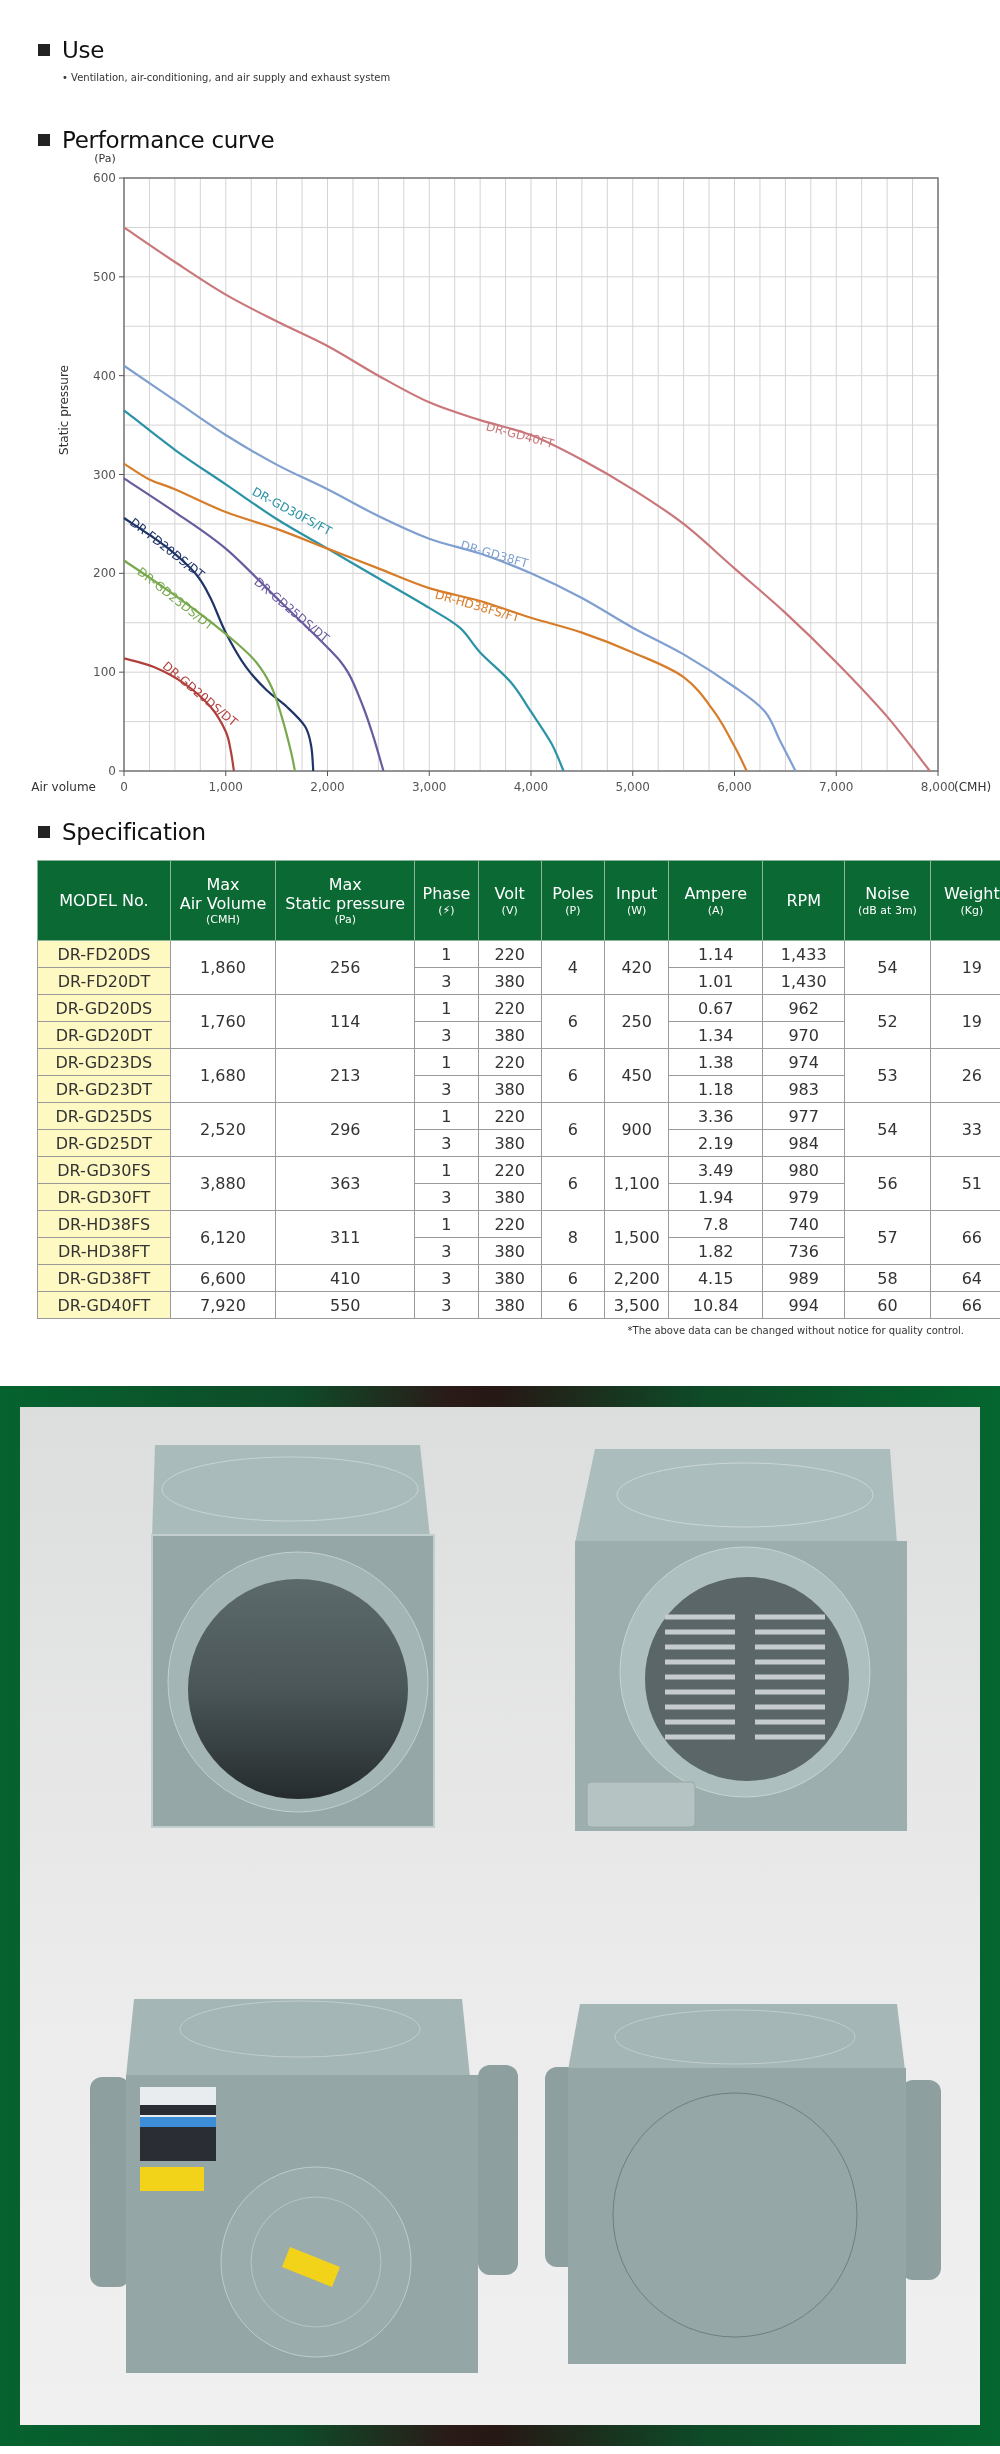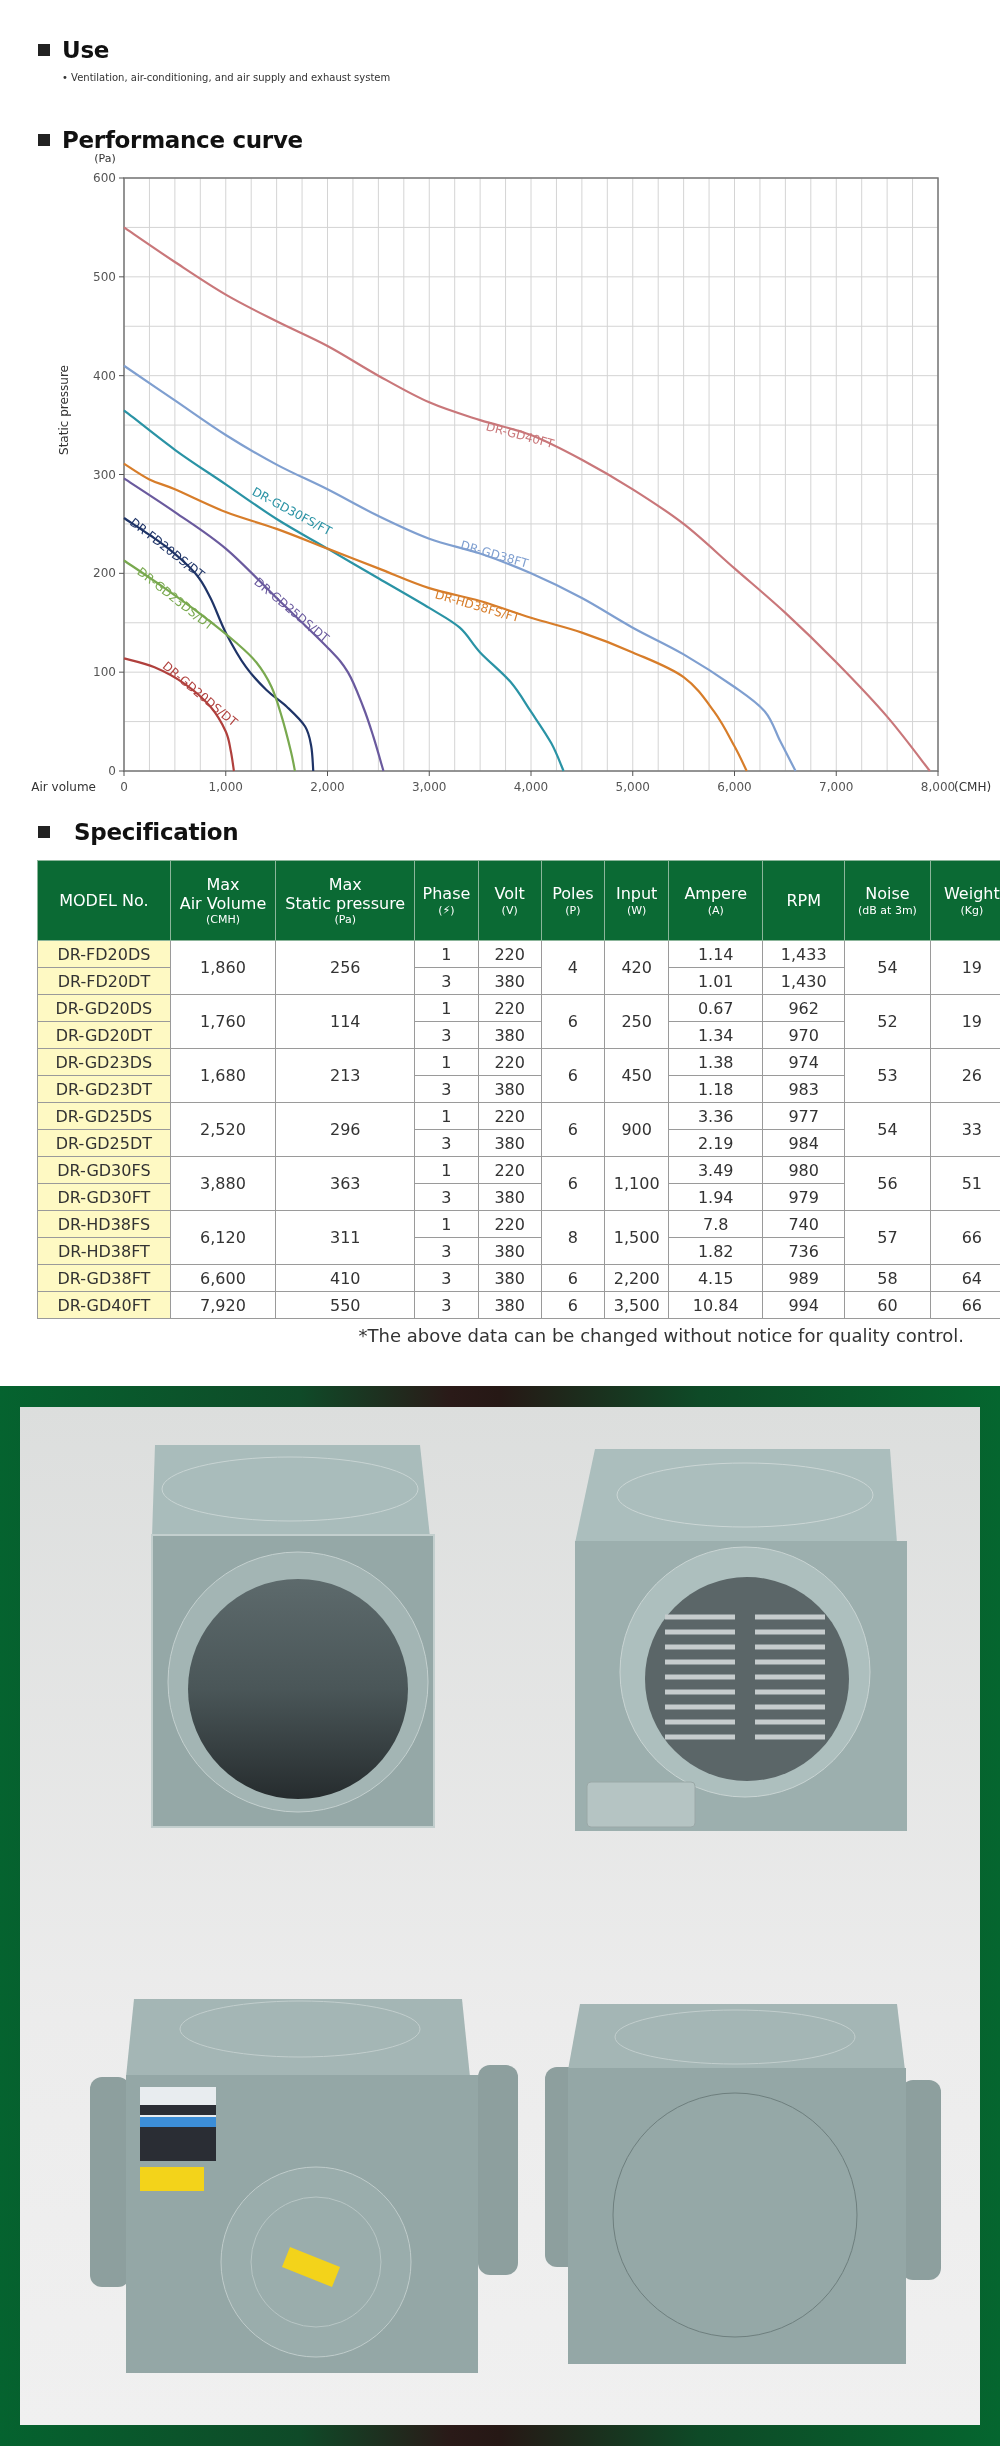--- a/index.html
+++ b/index.html
@@ -1,29 +1,29 @@
 <!DOCTYPE html>
 <html><head>
 <meta charset="utf-8">
 <style>
   html, body { margin:0; padding:0; background:#ffffff; }
   body { width:1000px; height:2454px; position:relative; overflow:hidden; font-family:"DejaVu Sans", sans-serif; color:#222; }
-  .section-title { position:absolute; left:38px; font-size:23px; font-weight:bold; color:#111; display:flex; align-items:center; letter-spacing:-0.3px; }
+  .section-title { position:absolute; left:38px; font-size:23px; font-weight:normal; color:#111; display:flex; align-items:center; letter-spacing:-0.3px; }
   .section-title .sq { display:inline-block; width:12px; height:12px; background:#222; margin-right:12px; }
   #use-title { top:37px; }
   #use-text { position:absolute; left:62px; top:72px; font-size:10px; color:#333; }
   #perf-title { top:127px; }
-  #spec-title { top:819px;gap:12px; }
+  #spec-title { top:819px; }
   #chart { position:absolute; left:0; top:140px; width:1000px; height:660px; }
   #spec-table { position:absolute; left:37px; top:860px; width:977px; border-collapse:collapse; font-size:16px; color:#333; }
   #spec-table th { background:#0b6a34; color:#fff; font-weight:normal; border:1px solid #8bb59a; height:79px; line-height:1.2; font-size:16px; padding:0 2px; }
   #spec-table th .unit { display:block; font-size:11px; }
   #spec-table td { border:1px solid #9a9a9a; text-align:center; height:26px; padding:0; }
   #spec-table td.model { background:#fef9c3; }
-  #spec-note { position:absolute; right:36px; top:1325px; font-size:18px; color:#333; }
+  #spec-note { position:absolute; right:36px; top:1325px; font-size:10px; color:#333; }
   .frame { position:absolute; left:0; top:1386px; width:1000px; height:1060px; background:linear-gradient(90deg,#05632f 0%,#0f4a28 30%,#2a1a18 45%,#261815 50%,#0e4a27 70%,#05662f 100%); }
   .panel { position:absolute; left:20px; top:1407px; width:960px; height:1018px; background:linear-gradient(180deg,#dcdedd 0%,#ececec 60%,#f0f0f0 100%); }
   .photo { position:absolute; }
 </style>
 </head>
 <body>
 
 <div class="section-title" id="use-title">
   <span class="sq"></span>
   <span>Use</span>

